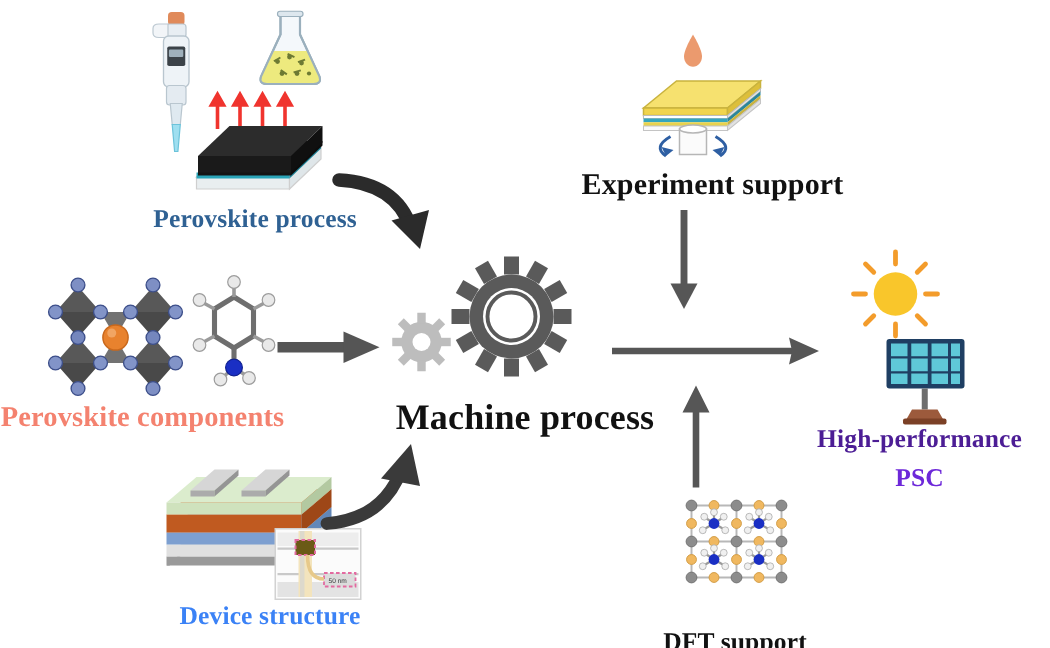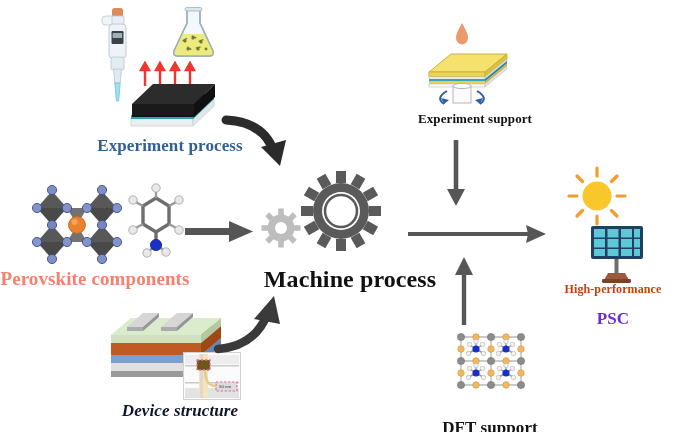--- a/index.html
+++ b/index.html
@@ -95,21 +95,21 @@
         <path d="M65 27 L86 7 L86 11 L65 31 Z" fill="#1e8297"></path>
         <path d="M4 26 L25 6 L87 6 L66 26 Z" fill="#232323"></path>
         <path d="M4 26 L66 26 L66 29 L4 29 Z" fill="#141414"></path>
         <path d="M66 26 L87 6 L87 9 L66 29 Z" fill="#0d0d0d"></path>
         <path d="M4 16 L25 -4 L87 -4 L66 16 Z" fill="#2c2c2c"></path>
         <path d="M4 16 L66 16 L66 27 L4 27 Z" fill="#1a1a1a"></path>
         <path d="M66 16 L87 -4 L87 7 L66 27 Z" fill="#101010"></path>
       </svg>
     </div>
 
-    <div class="label" style="left:0px; top:136px; width:200px; font-size:17px; color:#2f6193;">Experiment process</div>
+    <div class="label" style="left:0px; top:136px; width:200px; font-size:17px; color:#2f6193;">Perovskite process</div>
   </div>
 
   <div class="icon" style="left:222px; top:112px;">
     <svg width="80" height="62" viewBox="0 0 80 62">
       <path d="M4 8 Q42 10 52 40" stroke="#2b2b2b" stroke-width="9" fill="none" stroke-linecap="round"></path>
       <path d="M39 35 L58 54 L64 28 Z" fill="#2b2b2b"></path>
     </svg>
   </div>
 
   <div class="node" style="left:0px; top:178px; width:190px; height:120px;">
@@ -232,21 +232,21 @@
         <rect x="16" y="2" width="9" height="44" fill="#f3e4bd"></rect>
         <rect x="17" y="2" width="3" height="44" fill="#ddd9cc"></rect>
         <rect x="14" y="8" width="13" height="10" fill="#6b5a16"></rect>
         <rect x="14" y="8" width="13" height="10" fill="none" stroke="#e36aa0" stroke-width="1.3" stroke-dasharray="2.4 1.6"></rect>
         <rect x="33" y="30" width="21" height="9" fill="#dcdcdc" stroke="#e36aa0" stroke-width="1.2" stroke-dasharray="2.4 1.6"></rect>
         <text x="36" y="36.4" font-family="Liberation Sans, sans-serif" font-size="4.4" fill="#3a3a3a">50 nm</text>
         <path d="M22 18 Q22 34 33 34" stroke="#e7c98a" stroke-width="2.4" fill="none"></path>
       </svg>
     </div>
 
-    <div class="label" style="left:-5px; top:96px; width:180px; font-size:17px; color:#0f172a;font-style:italic;">Device structure</div>
+    <div class="label" style="left:-5px; top:96px; width:180px; font-size:17px; color:#3b82f6;">Device structure</div>
   </div>
 
   <div class="icon" style="left:212px; top:292px;">
     <svg width="84" height="68" viewBox="0 0 84 68">
       <path d="M6 57 Q44 54 56 20" stroke="#3a3a3a" stroke-width="8.5" fill="none" stroke-linecap="round"></path>
       <path d="M42 27 L62 4 L68 32 Z" fill="#3a3a3a"></path>
     </svg>
   </div>
 
   <div class="node" style="left:240px; top:170px; width:220px; height:130px;">
@@ -320,21 +320,21 @@
         <path d="M68 38 L90 20 L90 23 L68 41 Z" fill="#e2e2e2" stroke="#c4c4c4" stroke-width="0.7"></path>
         <rect x="36" y="40" width="18" height="17" fill="#fbfbfb" stroke="#b6b6b6" stroke-width="1"></rect>
         <ellipse cx="45" cy="40" rx="9" ry="2.6" fill="#ffffff" stroke="#b6b6b6" stroke-width="1"></ellipse>
         <path d="M30 45 Q18 52 27 58" stroke="#2e5fa3" stroke-width="2" fill="none"></path>
         <path d="M27 58 L24 52 L32 54 Z" fill="#2e5fa3"></path>
         <path d="M60 45 Q72 52 63 58" stroke="#2e5fa3" stroke-width="2" fill="none"></path>
         <path d="M63 58 L58 54 L66 52 Z" fill="#2e5fa3"></path>
       </svg>
     </div>
 
-    <div class="label" style="left:0px; top:104px; width:180px; font-size:13px; color:#111111;">Experiment support</div>
+    <div class="label" style="left:0px; top:104px; width:180px; font-size:20px; color:#111111;">Experiment support</div>
   </div>
 
   <div class="icon" style="left:444px; top:140px;">
     <svg width="24" height="68" viewBox="0 0 24 68">
       <line x1="12" y1="0" x2="12" y2="52" stroke="#565656" stroke-width="4.6"></line>
       <path d="M12 66 L3 49 L21 49 Z" fill="#565656"></path>
     </svg>
   </div>
 
   <div class="node" style="left:400px; top:330px; width:180px; height:100px;">
@@ -498,17 +498,17 @@
             <rect x="25.5" y="26" width="11" height="7"></rect>
           <rect x="39" y="26" width="11" height="7"></rect>
             <rect x="52" y="26" width="6" height="7"></rect>
         </g>
         <rect x="32.5" y="36" width="4" height="14" fill="#6e6e6e"></rect>
         <path d="M22 57 L47 57 L43 50 L26 50 Z" fill="#9c5a3c"></path>
         <rect x="20" y="56" width="29" height="4" rx="1.4" fill="#7b4026"></rect>
       </svg>
     </div>
 
-    <div class="label wrap" style="left:0px; top:118px; width:170px; font-size:12px; color:#c2410c;">High-performance</div>
+    <div class="label wrap" style="left:0px; top:118px; width:170px; font-size:17px; color:#4c1d95;">High-performance</div>
     <div class="label wrap" style="left:0px; top:144px; width:170px; font-size:17px; color:#6d28d9;">PSC</div>
   </div>
 
 </div>
 
 </body></html>

